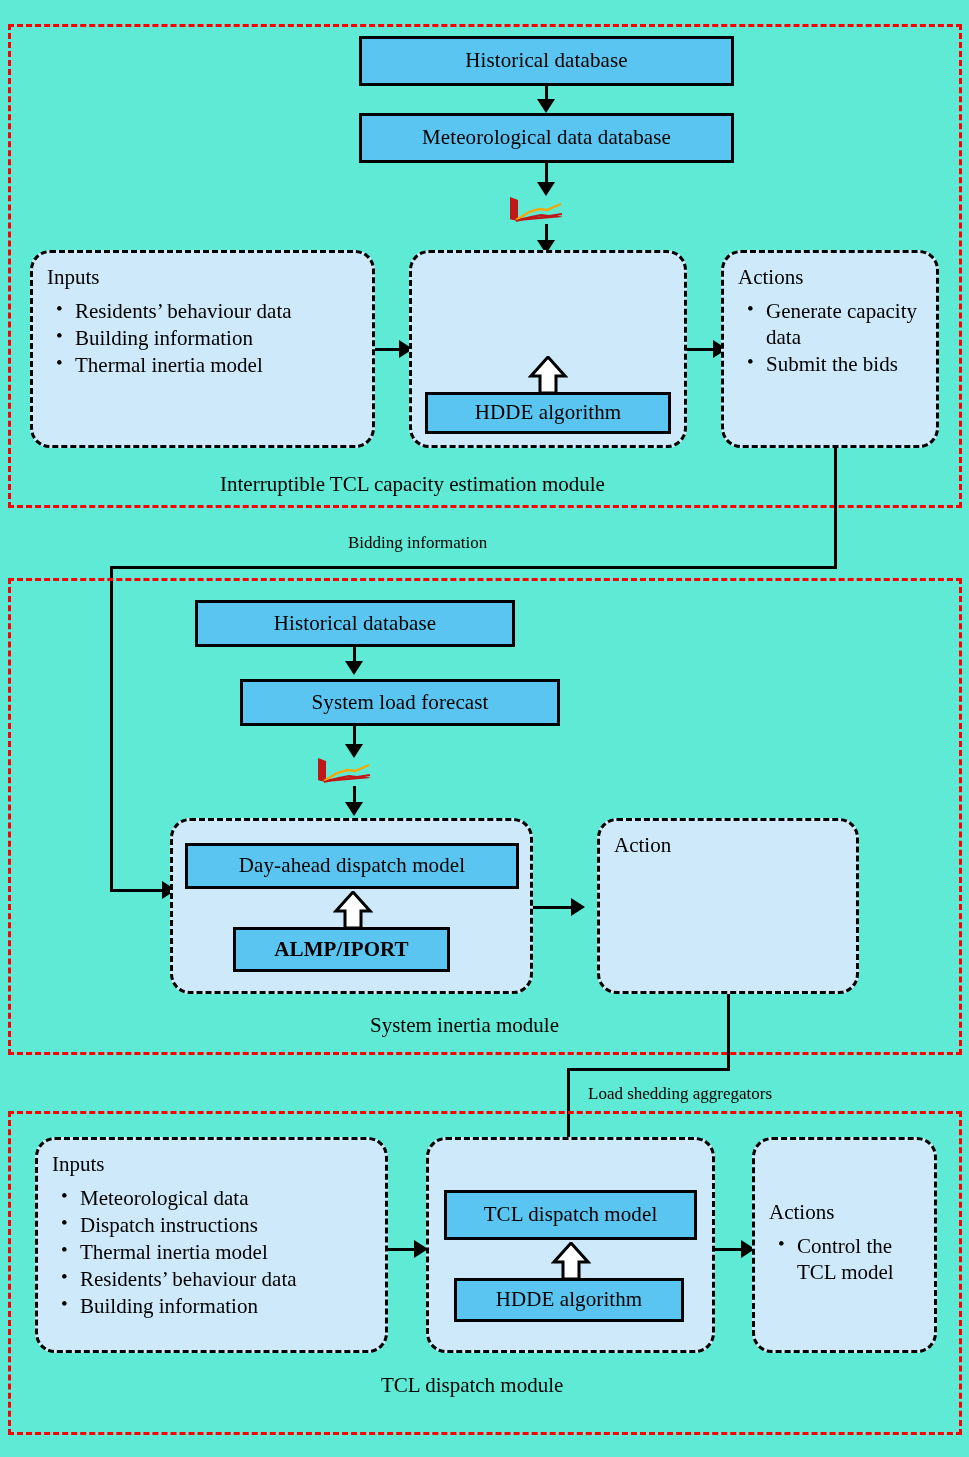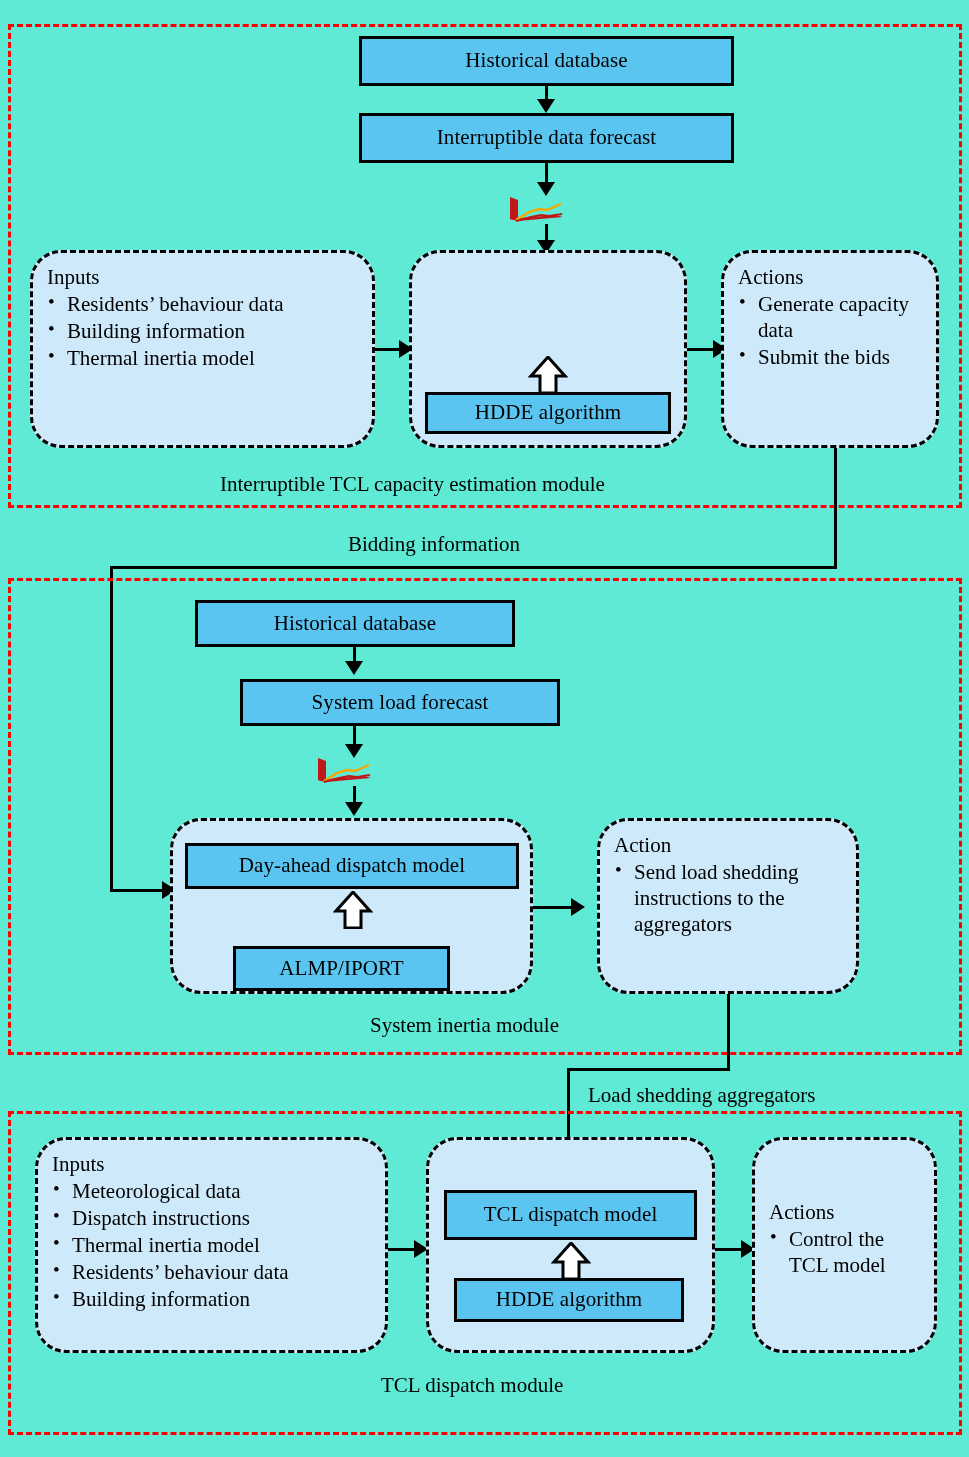--- a/index.html
+++ b/index.html
@@ -35,36 +35,36 @@
     font-size:21px;
     line-height:1.12;
     letter-spacing:.1px;
   }
   
   .panel{
     position:absolute;
     box-sizing:border-box;
     background:#CDE9FA;
     border:3px dashed #000;
-    border-radius:31px;
+    border-radius:20px;
   }
   .panel-inner{
     position:absolute;
     left:14px;
     top:12px;
     right:8px;
   }
   .panel-title{
     font-size:21px;
     line-height:1.18;
     margin:0 0 1px 0;
   }
   .bullets{
     list-style:none;
-    margin:0;
+    margin:8px;
     padding:0;
   }
   .bullets li{
     position:relative;
     font-size:21px;
     line-height:1.24;
     padding-left:20px;
     margin-bottom:1px;
     white-space:nowrap;
   }
@@ -92,21 +92,21 @@
     width:0;height:0;
     border-top:9px solid transparent;
     border-bottom:9px solid transparent;
     border-left:14px solid #000;
   }
   
   .block-arrow-up{position:absolute;}
   
   .label{
     position:absolute;
-    font-size:21px;
+    font-size:17px;
     white-space:nowrap;
     line-height:1;
   }
   .module-caption{
     position:absolute;
     font-size:21px;
     white-space:nowrap;
     line-height:1;
     margin-left:15px;
   }
@@ -118,21 +118,21 @@
 
 <div id="canvas">
 
   <div class="module-frame" style="left:8px;top:24px;width:954px;height:484px;"></div>
 
   <div class="blue-box" style="left:359px;top:36px;width:375px;height:50px;">Historical database</div>
 
   <div class="seg-v" style="left:545px;top:86px;height:15px;"></div>
   <div class="arrow-down" style="left:537px;top:99px;"></div>
 
-  <div class="blue-box" style="left:359px;top:113px;width:375px;height:50px;">Interruptible data forecast</div>
+  <div class="blue-box" style="left:359px;top:113px;width:375px;height:50px;">Meteorological data database</div>
 
   <div class="seg-v" style="left:545px;top:163px;height:21px;"></div>
   <div class="arrow-down" style="left:537px;top:182px;"></div>
 
   <svg class="chart-icon" style="left:505px;top:195px;" width="64" height="32" viewBox="0 0 64 32">
     <polygon points="5,2 13,5 13,26 5,24" fill="#C01818"></polygon>
     <polygon points="5,24 13,26 58,22 50,20" fill="#C01818"></polygon>
     <polyline points="11,25 24,17 34,14 42,15 56,9" fill="none" stroke="#F5A800" stroke-width="2.4"></polyline>
     <polyline points="11,26 26,22 36,20 44,21 57,19" fill="none" stroke="#C01818" stroke-width="2.2"></polyline>
   </svg>
@@ -207,31 +207,28 @@
   <div class="seg-v" style="left:353px;top:786px;height:18px;"></div>
   <div class="arrow-down" style="left:345px;top:802px;"></div>
 
   <div class="panel" style="left:170px;top:818px;width:363px;height:176px;"></div>
   <div class="blue-box" style="left:185px;top:843px;width:334px;height:46px;">Day-ahead dispatch model</div>
 
   <svg class="block-arrow-up" style="left:333px;top:891px;" width="40" height="38" viewBox="0 0 40 38">
     <polygon points="20,1 37,20 28,20 28,37 12,37 12,20 3,20" fill="#ffffff" stroke="#000000" stroke-width="3"></polygon>
   </svg>
 
-  <div class="blue-box" style="left:233px;top:946px;width:217px;height:45px;">ALMP/IPORT</div>
+  <div class="blue-box" style="left:233px;top:927px;width:217px;height:45px;font-weight:bold;">ALMP/IPORT</div>
 
   <div class="seg-h" style="left:533px;top:906px;width:40px;"></div>
   <div class="arrow-right" style="left:571px;top:898px;"></div>
 
   <div class="panel" style="left:597px;top:818px;width:262px;height:176px;">
     <div class="panel-inner">
       <div class="panel-title">Action</div>
-      <ul class="bullets">
-        <li class="wrap">Send load shedding instructions to the aggregators</li>
-      </ul>
     </div>
   </div>
 
   <div class="module-caption" style="left:355px;top:1015px;">System inertia module</div>
 
   <div class="seg-v" style="left:727px;top:994px;height:77px;"></div>
   <div class="seg-h" style="left:567px;top:1068px;width:163px;"></div>
   <div class="seg-v" style="left:567px;top:1068px;height:74px;"></div>
   <div class="arrow-down" style="left:559px;top:1137px;"></div>
 

